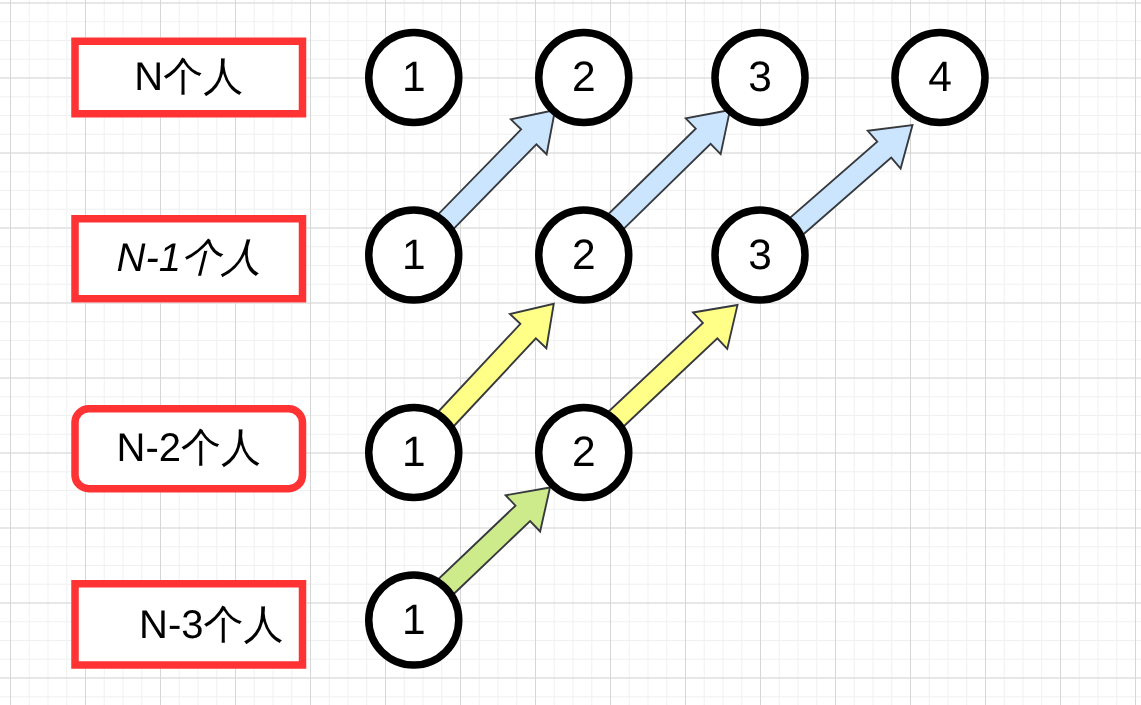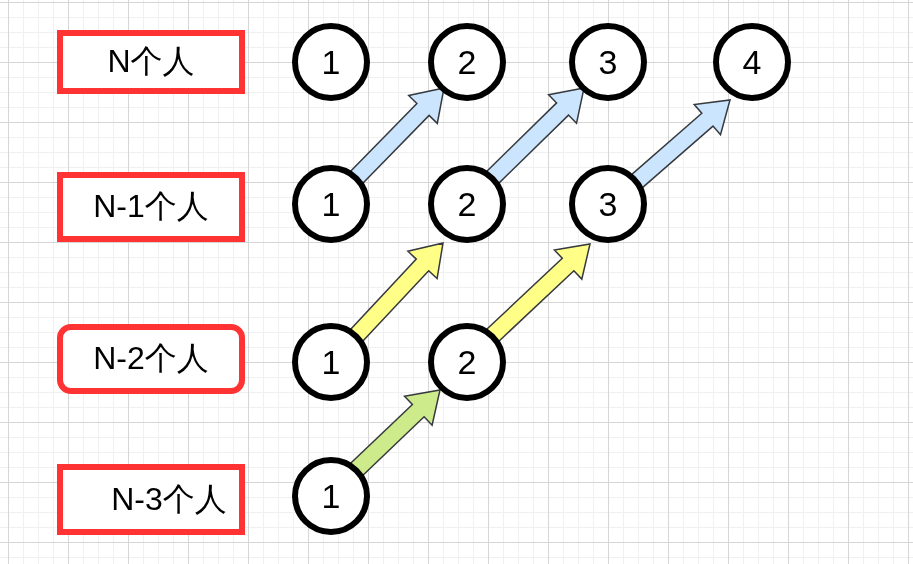--- a/index.html
+++ b/index.html
@@ -40,21 +40,21 @@
       <polygon points="497.9,184.1 568.5,115.1 576.5,123.3 584.0,88.0 548.6,94.7 556.6,102.9 486.1,171.9" fill="#cce5ff" stroke="#36393d" stroke-width="1.5" stroke-linejoin="miter"></polygon>
       <polygon points="641.6,188.4 713.0,126.1 720.5,134.8 730.0,100.0 694.2,104.6 701.8,113.3 630.4,175.6" fill="#cce5ff" stroke="#36393d" stroke-width="1.5" stroke-linejoin="miter"></polygon>
       <polygon points="362.2,341.8 428.7,270.7 437.1,278.6 443.0,243.0 407.9,251.2 416.3,259.1 349.8,330.2" fill="#ffff88" stroke="#36393d" stroke-width="1.5" stroke-linejoin="miter"></polygon>
       <polygon points="497.8,342.2 573.9,270.7 581.8,279.1 590.0,244.0 554.4,250.0 562.3,258.3 486.2,329.8" fill="#ffff88" stroke="#36393d" stroke-width="1.5" stroke-linejoin="miter"></polygon>
       <polygon points="361.9,476.2 424.1,416.8 432.1,425.2 440.0,390.0 404.5,396.2 412.4,404.5 350.1,463.8" fill="#cdeb8b" stroke="#36393d" stroke-width="1.5" stroke-linejoin="miter"></polygon>
     </svg>
 
   <div class="label-box" style="left: 57px; top: 30px; width: 188px; height: 64px;">
       <span>N个人</span>
     </div>
-  <div class="label-box" style="left: 57px; top: 172px; width: 188px; height: 70px;">
+  <div class="label-box" style="left: 57px; top: 172px; width: 188px; height: 70px; font-style: italic;">
       <span>N-1个人</span>
     </div>
   <div class="label-box" style="left: 57px; top: 324px; width: 188px; height: 70px; border-radius: 14px;">
       <span>N-2个人</span>
     </div>
   <div class="label-box" style="left: 57px; top: 464px; width: 188px; height: 71px; padding-left: 36px;">
       <span>N-3个人</span>
     </div>
 
   <div class="node" style="left: 292px; top: 23px;">

